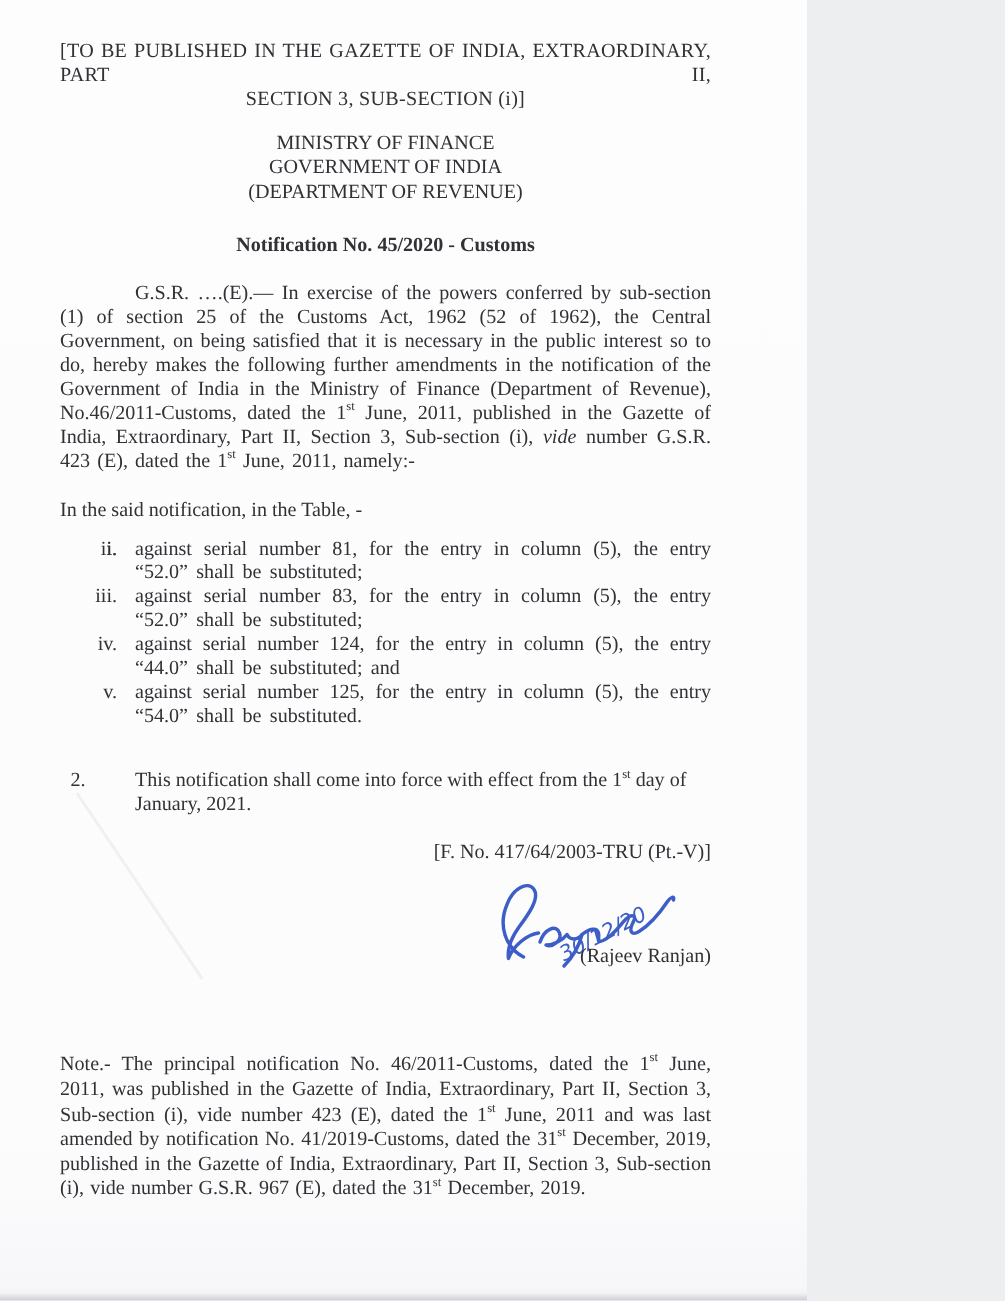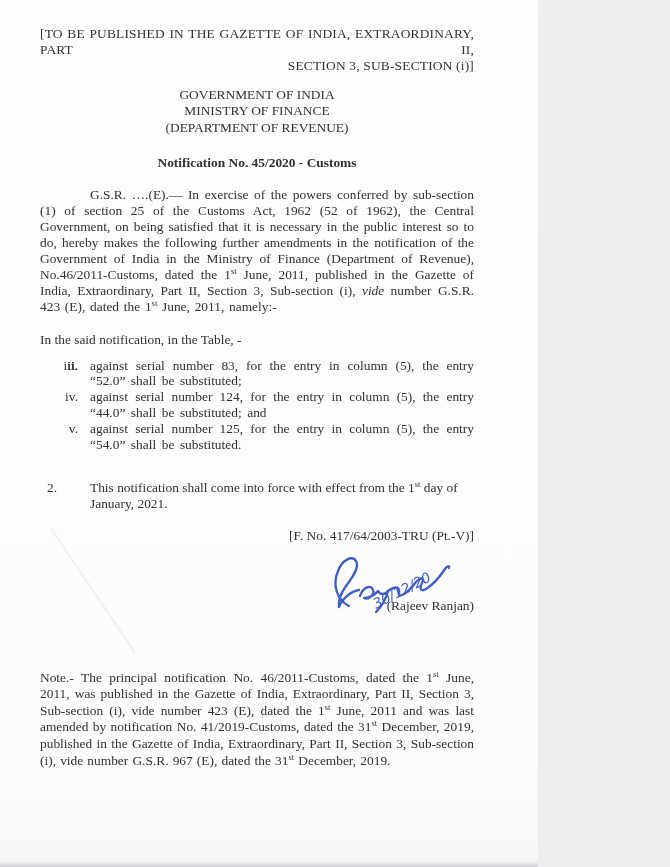--- a/index.html
+++ b/index.html
@@ -17,21 +17,21 @@
     font-size: 13.4px;
     line-height: 15.9px;
     padding: 26px 64px 0 40px;
     overflow: hidden;
   }
   .bracket-line1 {
     text-align: justify;
     text-align-last: justify;
     letter-spacing: 0.2px;
   }
-  .bracket-line2 { text-align: right; letter-spacing: 0.2px; }
+  .bracket-line2 { text-align: center; letter-spacing: 0.2px; }
   .org-block { margin-top: 13px; text-align: center; line-height: 16.6px; }
   .notif-title { margin: 18px 0 0 0; text-align: center; font-weight: bold; }
   .dateline { margin: 16px 0 0 0; text-align: right; }
   sup.sp { font-size: 8.5px; line-height: 0; vertical-align: super; letter-spacing: 0; }
   .gsr-para {
     margin: 17px 0 0 0;
     text-align: justify;
     text-indent: 50px;
     word-spacing: 1.4px;
   }
@@ -76,38 +76,39 @@
 <body>
 
 <div class="page">
   <div class="speck"></div>
   <div class="crease"></div>
 
   <div class="bracket-line1">[TO BE PUBLISHED IN THE GAZETTE OF INDIA, EXTRAORDINARY, PART II,</div>
   <div class="bracket-line2">SECTION 3, SUB-SECTION (i)]</div>
 
   <div class="org-block">
+    <div>MINISTRY OF FINANCE</div>
     <div>GOVERNMENT OF INDIA</div>
-    <div>MINISTRY OF FINANCE</div>
     <div>(DEPARTMENT OF REVENUE)</div>
   </div>
 
   <p class="notif-title">Notification No. 45/2020 - Customs</p>
 
 
   <p class="gsr-para"><span>G.S.R. ….(E).— In exercise of the powers conferred by sub-section (1) of section 25 of the Customs Act, 1962 (52 of 1962), the Central Government, on being satisfied that it is necessary in the public interest so to do, hereby makes the following further amendments in the notification of the Government of India in the Ministry of Finance (Department of Revenue), No.46/2011-Customs, dated the 1</span><sup class="sp">st</sup><span> June, 2011, published in the Gazette of India, Extraordinary, Part II, Section 3, Sub-section (i), </span><span class="it">vide</span><span> number G.S.R. 423 (E), dated the 1</span><sup class="sp">st</sup><span> June, 2011, namely:-</span></p>
 
   <p class="table-intro">In the said notification, in the Table, -</p>
 
   <div class="amend-list">
     <div class="amend-item">
       <span class="num">i.</span>
     </div>
     <div class="amend-item">
       <span class="num">ii.</span>
+      <span class="txt">against serial number 81, for the entry in column (5), the entry “52.0” shall be substituted;</span>
     </div>
     <div class="amend-item">
       <span class="num">iii.</span>
       <span class="txt">against serial number 83, for the entry in column (5), the entry “52.0” shall be substituted;</span>
     </div>
     <div class="amend-item">
       <span class="num">iv.</span>
       <span class="txt">against serial number 124, for the entry in column (5), the entry “44.0” shall be substituted; and</span>
     </div>
     <div class="amend-item">

